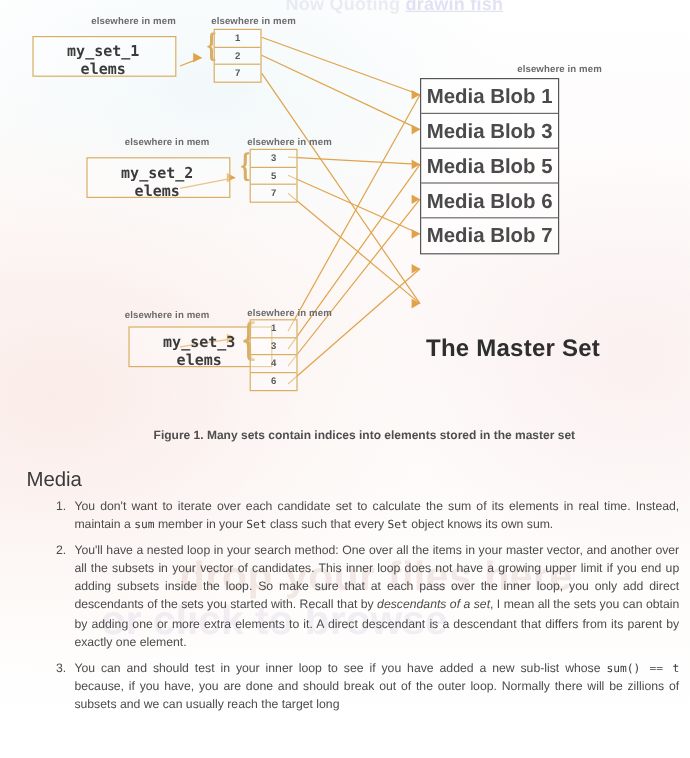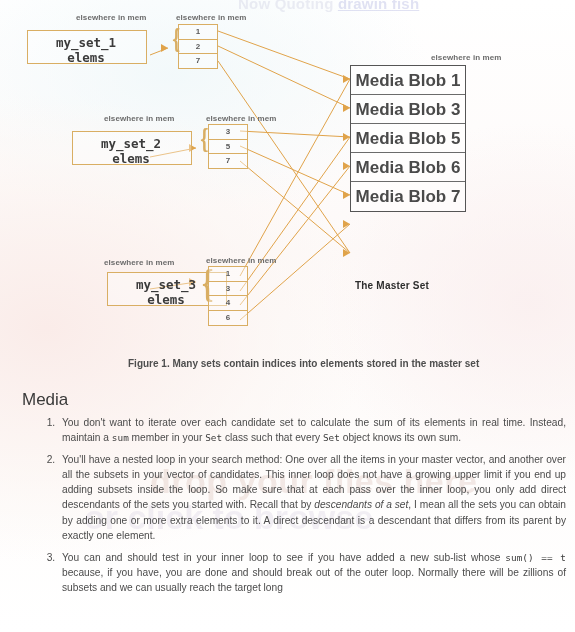--- a/index.html
+++ b/index.html
@@ -90,21 +90,21 @@
     background:rgba(255,255,255,.55);
   }
   #master .blob{
     height:29px;line-height:29px;
     text-align:center;font-size:17px;color:#4a4a4a;
     border-bottom:1.2px solid #6b6b6b;box-sizing:border-box;
   }
   #master .blob:last-child{border-bottom:none;}
   #mastertitle{
     position:absolute;left:355px;top:280px;
-    font-size:10px;color:#2e2e2e;letter-spacing:.2px;
+    font-size:20px;color:#2e2e2e;letter-spacing:.2px;
   }
   #figcaption{
     position:absolute;left:84px;top:358px;
     font-size:10px;color:#4e4e4e;white-space:nowrap;padding-left:44px;
   }
 
   
   #tips{position:absolute;left:0;top:386px;width:575px;}
   #tips h2{
     margin:0;position:absolute;left:22px;top:4px;

